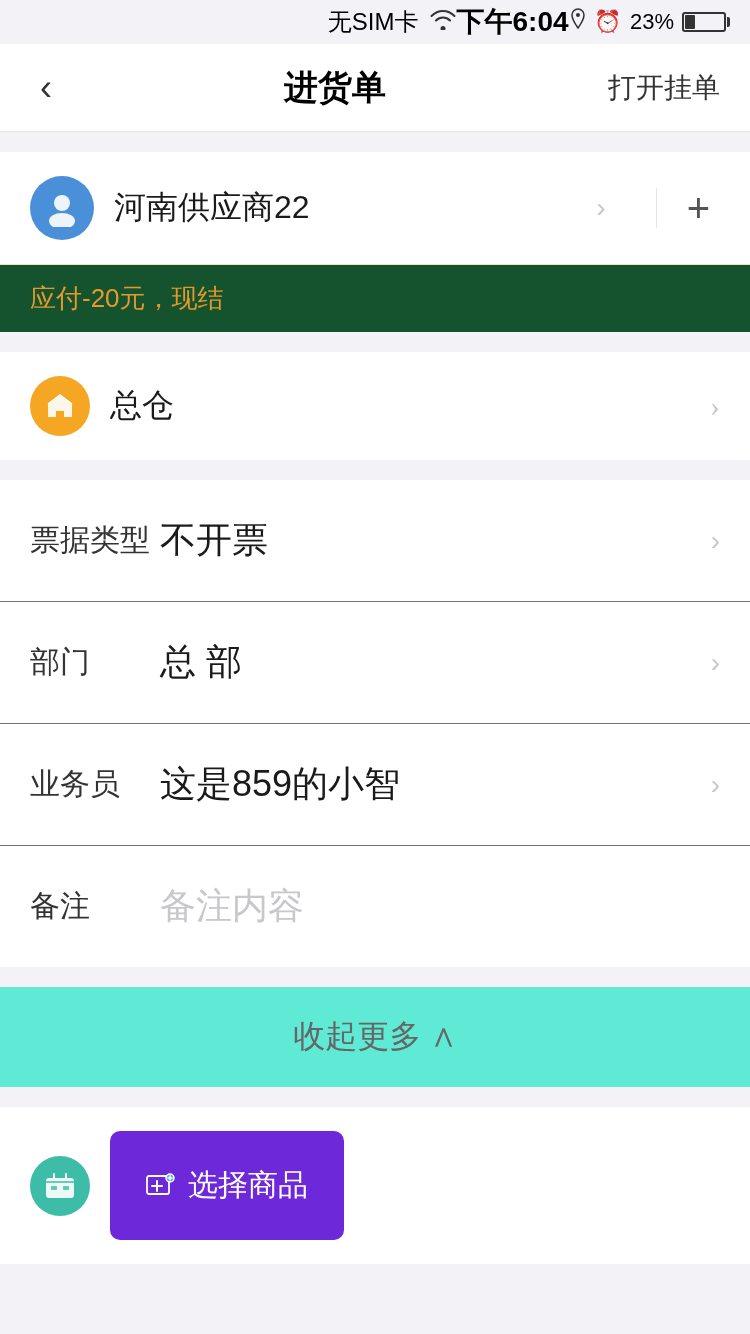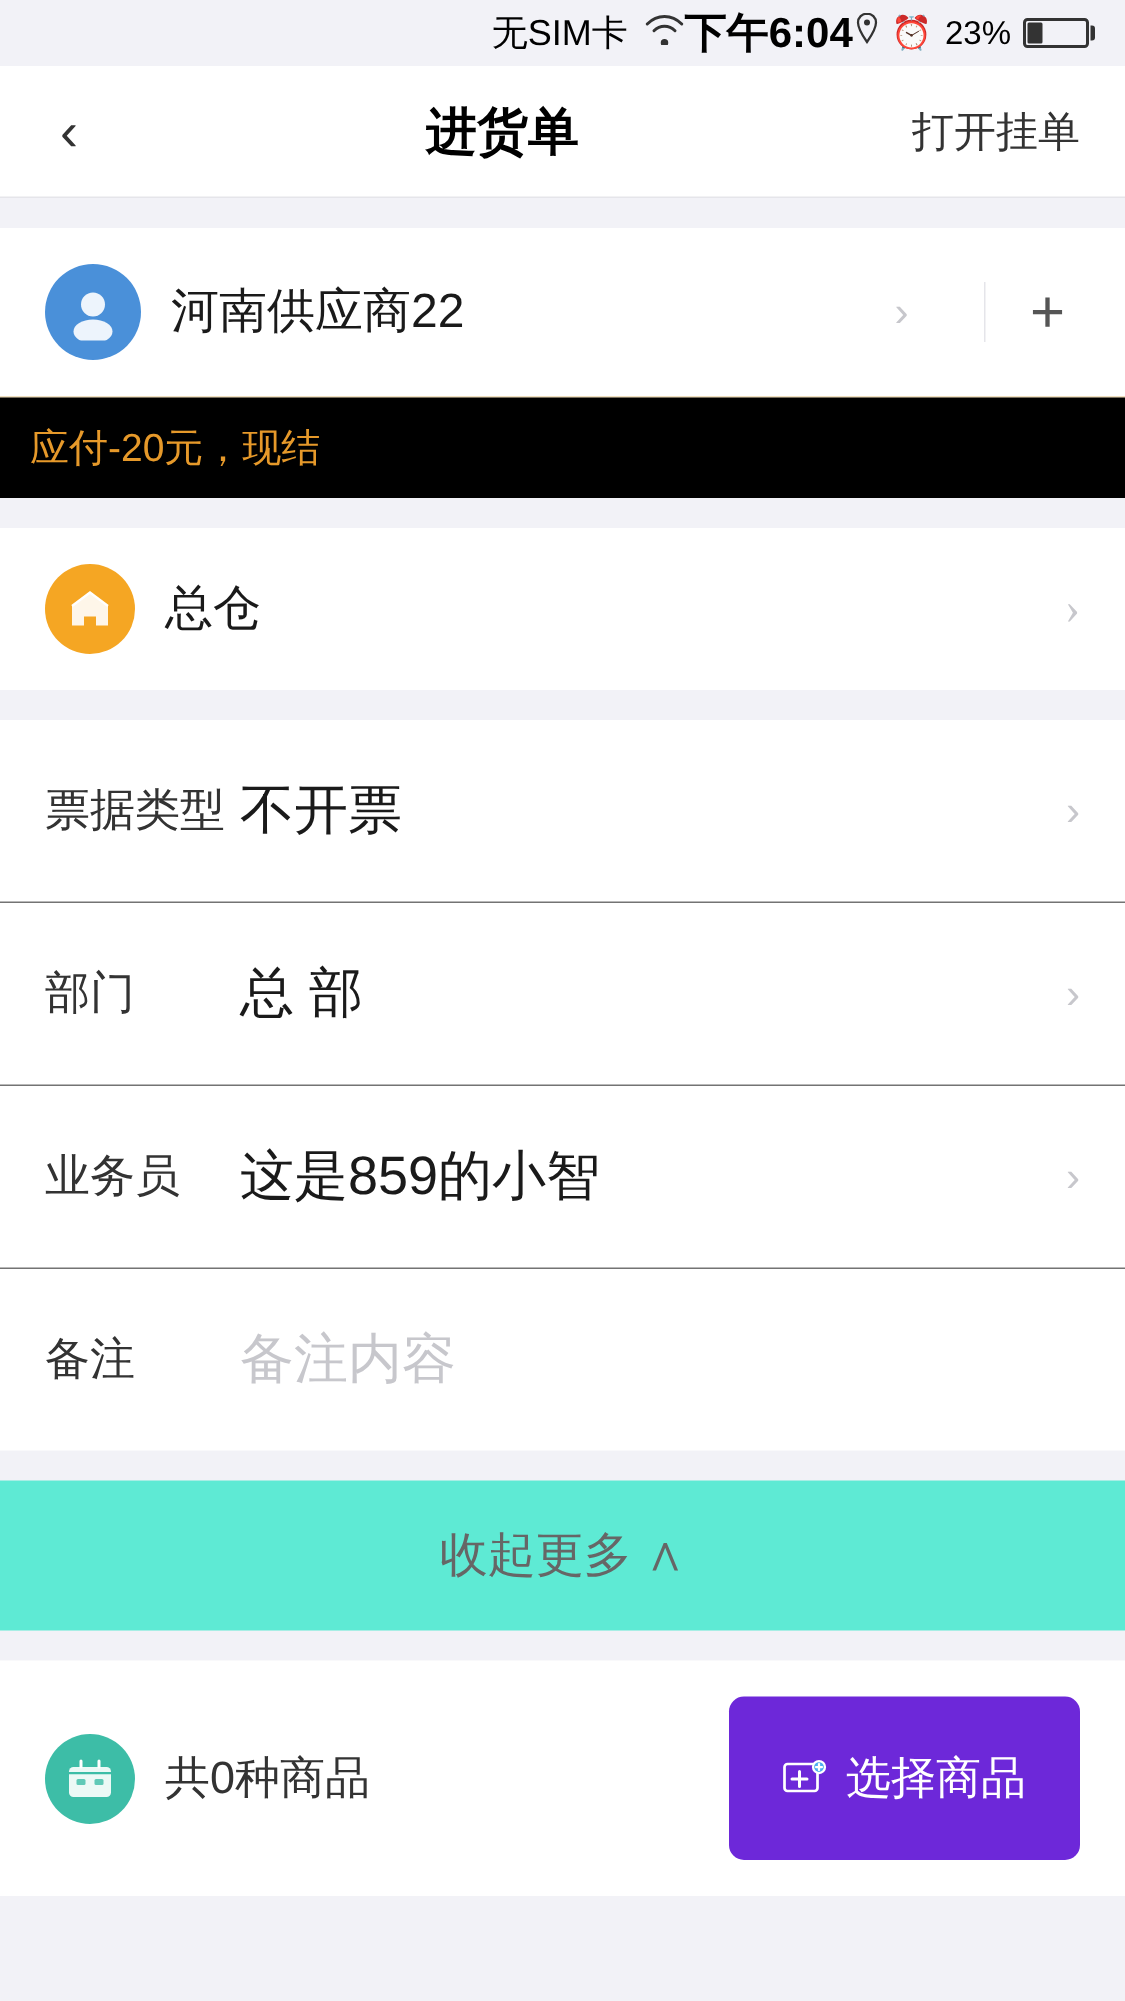--- a/index.html
+++ b/index.html
@@ -110,22 +110,22 @@
     }
     .add-btn {
       font-size: 40px;
       color: #555;
       cursor: pointer;
       padding: 0 10px;
     }
 
     
     .notice-row {
-      background: #000000;
-      padding: 16px 20px;
+      background: #14532d;
+      padding: 16px 30px;
       font-size: 26px;
       color: #e6992a;
       border-top: 1px solid #f0e0c0;
     }
 
     
     .warehouse-row {
       background: #fff;
       display: flex;
       align-items: center;
@@ -335,21 +335,20 @@
 <div class="bottom-bar">
   <div class="product-icon">
     <svg width="36" height="36" viewBox="0 0 36 36" fill="none">
       <rect x="4" y="10" width="28" height="20" rx="3" fill="white" opacity="0.9"></rect>
       <path d="M4 14h28" stroke="#3dbda7" stroke-width="1.5"></path>
       <rect x="9" y="18" width="6" height="4" rx="1" fill="#3dbda7" opacity="0.8"></rect>
       <rect x="21" y="18" width="6" height="4" rx="1" fill="#3dbda7" opacity="0.8"></rect>
       <path d="M12 10V6M24 10V6" stroke="white" stroke-width="2" stroke-linecap="round"></path>
     </svg>
   </div>
-  <span class="product-count">共0种商品</span>
   <button class="select-btn">
     <svg width="30" height="28" viewBox="0 0 30 28" fill="none">
       <rect x="1" y="4" width="22" height="18" rx="2" stroke="white" stroke-width="1.8" fill="none"></rect>
       <path d="M6 14h10M11 9v10" stroke="white" stroke-width="2" stroke-linecap="round"></path>
       <circle cx="24" cy="6" r="4" fill="#4daef0" stroke="white" stroke-width="1.5"></circle>
       <path d="M22 6h4M24 4v4" stroke="white" stroke-width="1.5" stroke-linecap="round"></path>
     </svg>
     <span>选择商品</span>
   </button>
 </div>

